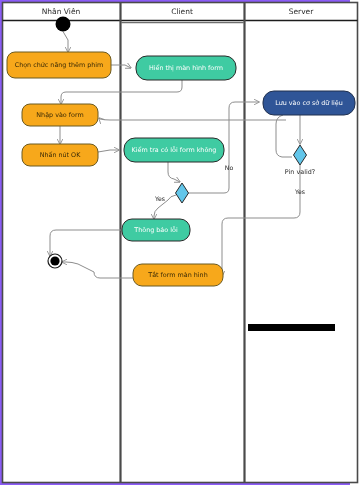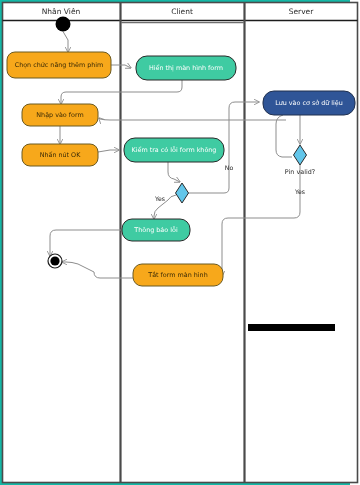--- a/index.html
+++ b/index.html
@@ -10,21 +10,21 @@
   body {
     width: 360px;
     height: 485px;
     font-family: "DejaVu Sans", "Liberation Sans", sans-serif;
     overflow: hidden;
   }
   #canvas {
     position: relative;
     width: 350px;
     height: 485px;
-    background: #14b8a6;
+    background: #8b5cf6;
   }
   svg#diagram {
     position: absolute;
     left: 0;
     top: 0;
     width: 360px;
     height: 485px;
   }
   .lane-title {
     font-size: 7.5px;

